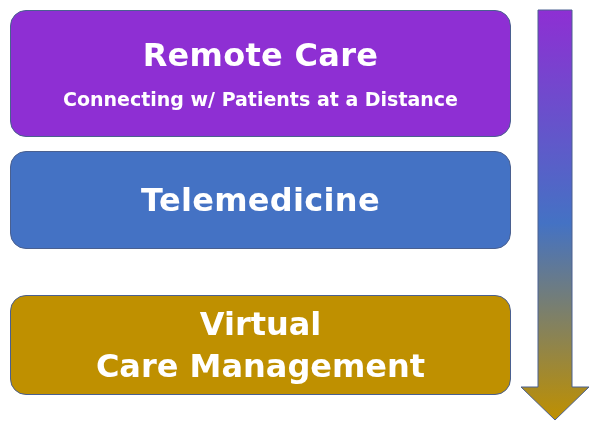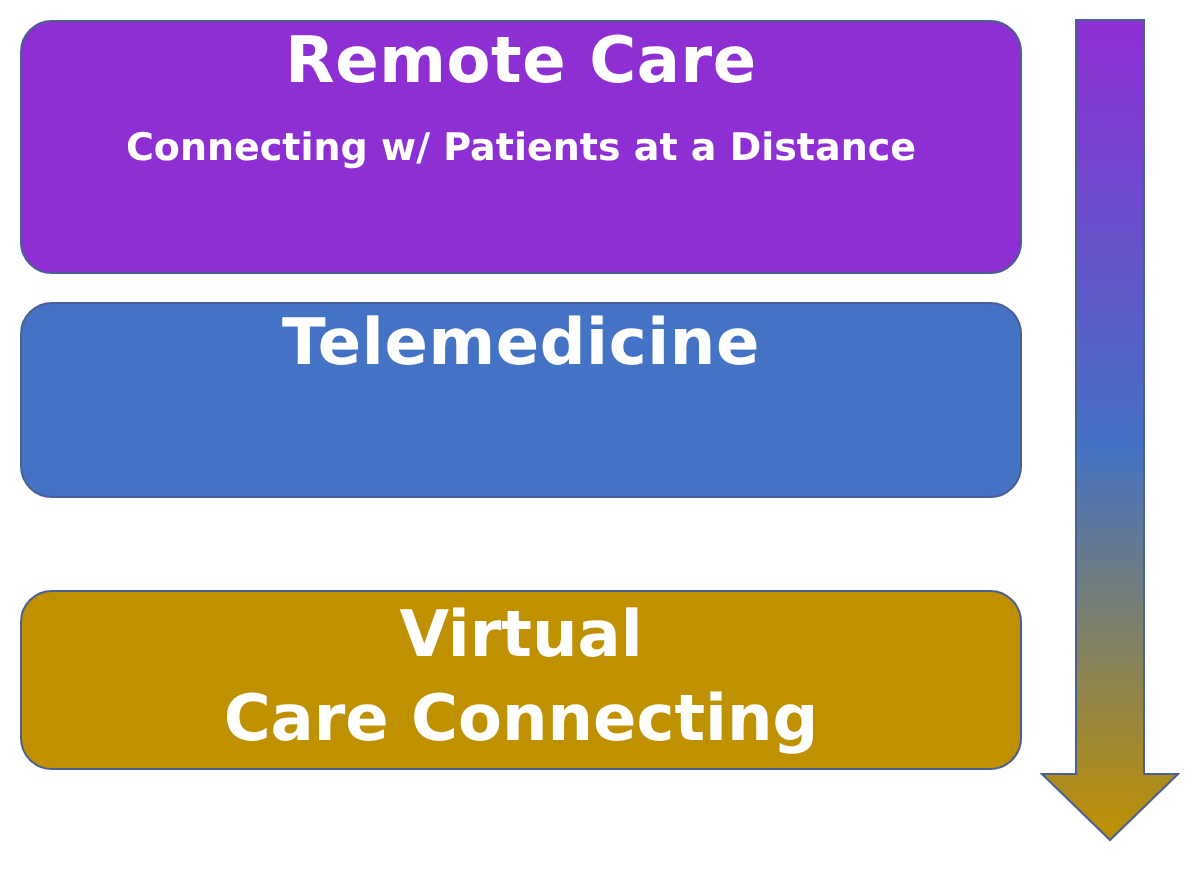--- a/index.html
+++ b/index.html
@@ -17,27 +17,28 @@
     .box {
       position: absolute;
       left: 10px;
       width: 501px;
       border: 1px solid #4a6090;
       border-radius: 16px;
       box-sizing: border-box;
       display: flex;
       flex-direction: column;
       align-items: center;
+      justify-content: center;
       color: #ffffff;
       text-align: center;
       font-weight: bold;
     }
     .box-remote { top: 10px; height: 127px; background: #8e2fd3; }
     .box-tele   { top: 151px; height: 98px; background: #4472c4; }
-    .box-virtual{ top: 295px; height: 90px; background: #bf9000; }
+    .box-virtual{ top: 295px; height: 100px; background: #bf9000; }
 
     .title {
       font-size: 32px;
       line-height: 38px;
       letter-spacing: 0.3px;
     }
     .subtitle {
       font-size: 19px;
       line-height: 26px;
       margin-top: 12px;
@@ -62,21 +63,21 @@
   <div class="title">Remote Care</div>
   <div class="subtitle">Connecting w/ Patients at a Distance</div>
 </div>
 
 <div class="box box-tele">
   <div class="title">Telemedicine</div>
 </div>
 
 <div class="box box-virtual">
   <div class="virtual-line">Virtual</div>
-  <div class="virtual-line">Care Connecting</div>
+  <div class="virtual-line">Care Management</div>
 </div>
 
 <svg class="arrow" viewBox="0 0 70 413" xmlns="http://www.w3.org/2000/svg">
   <defs>
     <linearGradient id="arrowGrad" x1="0" y1="0" x2="0" y2="1">
       <stop offset="0%" stop-color="#8e2fd3"></stop>
       <stop offset="52%" stop-color="#4472c4"></stop>
       <stop offset="100%" stop-color="#bf9000"></stop>
     </linearGradient>
   </defs>

